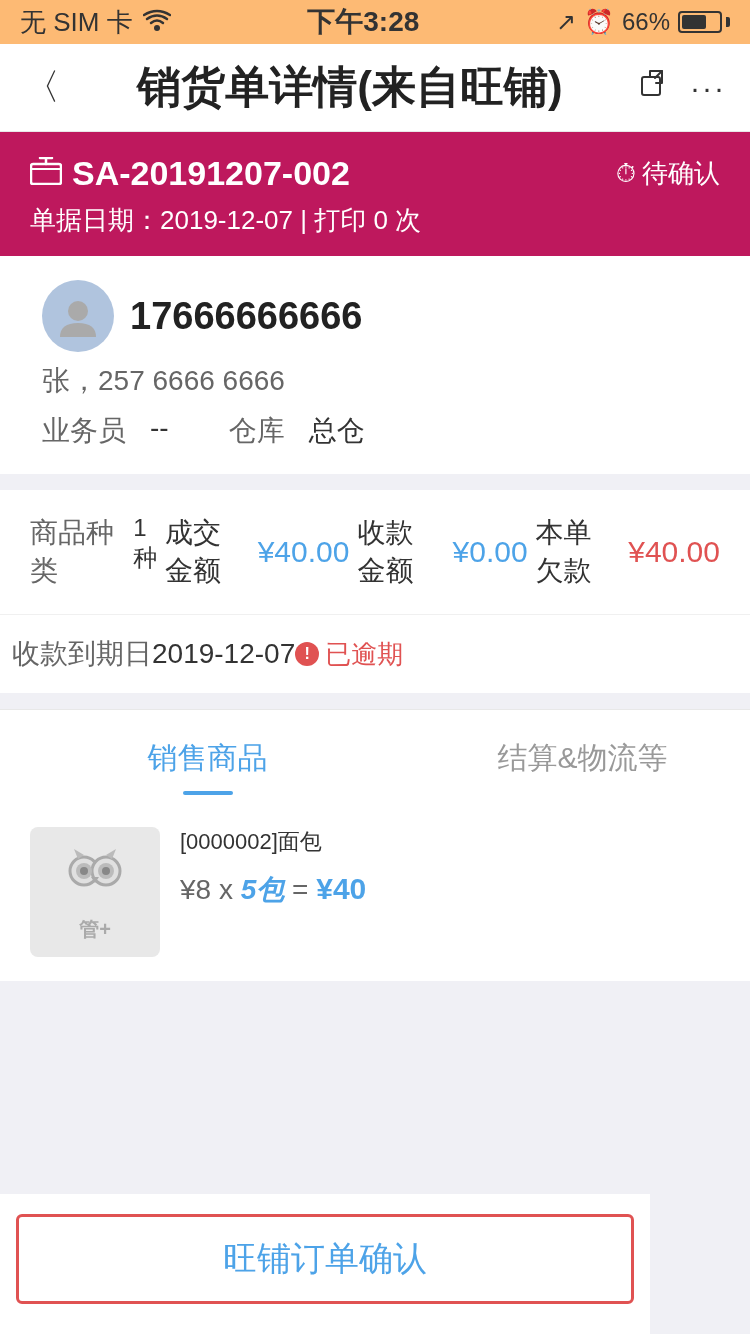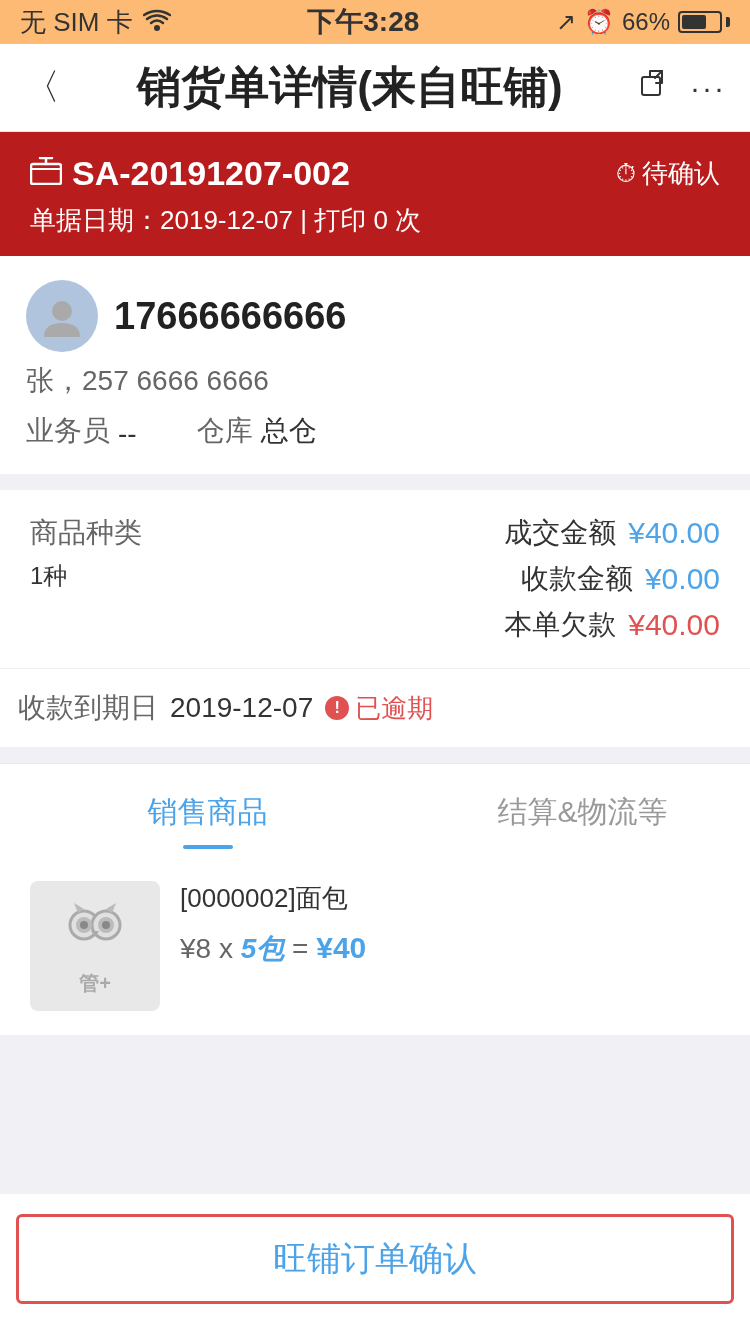--- a/index.html
+++ b/index.html
@@ -98,21 +98,21 @@
       color: #333;
     }
     .nav-more-icon {
       font-size: 30px;
       color: #333;
       letter-spacing: 2px;
     }
 
     
     .order-banner {
-      background: #b91c1c;
+      background: #be185d;
       padding: 22px 30px 18px;
     }
     .order-banner-top {
       display: flex;
       justify-content: space-between;
       align-items: center;
       margin-bottom: 10px;
     }
     .order-id {
       font-size: 34px;
@@ -130,21 +130,21 @@
       color: #fff;
     }
     .order-date-line {
       font-size: 26px;
       color: #fff;
     }
 
     
     .customer-section {
       background: #fff;
-      padding: 24px 26px;
+      padding: 24px 42px;
       margin-bottom: 0;
     }
     .customer-row {
       display: flex;
       align-items: center;
       gap: 16px;
       margin-bottom: 10px;
     }
     .avatar {
       width: 72px;
@@ -169,22 +169,22 @@
       margin-bottom: 12px;
     }
     .customer-meta {
       display: flex;
       font-size: 28px;
       color: #666;
       gap: 60px;
     }
     .meta-item {
       display: flex;
-      align-items: flex-end;
-      gap: 8px;
+      align-items: flex-start;
+      gap: 24px;
     }
     .meta-value {
       color: #333;
     }
 
     
     .divider {
       height: 16px;
       background: #f0f0f5;
     }
@@ -192,34 +192,33 @@
     
     .summary-section {
       background: #fff;
       padding: 24px 30px;
       display: flex;
       justify-content: space-between;
       align-items: flex-start;
     }
     .summary-left {
       display: flex;
-      flex-direction: column;
+      flex-direction: row;
       gap: 8px;
     }
     .summary-label {
       font-size: 28px;
       color: #666;
     }
     .summary-value {
       font-size: 24px;
       color: #333;
     }
     .summary-right {
       display: flex;
-      flex-direction: column;
       align-items: flex-end;
       gap: 8px;
     }
     .summary-row {
       display: flex;
       justify-content: flex-end;
       align-items: center;
       gap: 12px;
       font-size: 28px;
     }
@@ -230,24 +229,23 @@
     }
     .amount-red {
       color: #e05252;
       font-size: 30px;
       font-weight: 500;
     }
 
     
     .due-section {
       background: #fff;
-      padding: 20px 18px;
-      display: flex;
-      align-items: center;
-      gap: 12px;
+      padding: 20px 12px;
+      display: flex;
+      align-items: center;
       font-size: 28px;
       color: #666;
       border-top: 1px solid #f0f0f0;
     }
     .due-date {
       color: #333;
     }
     .overdue-badge {
       display: flex;
       align-items: center;
@@ -334,21 +332,21 @@
     }
     .owl-plus {
       font-size: 20px;
       color: #aaa;
       font-weight: 700;
     }
     .product-info {
       flex: 1;
     }
     .product-name {
-      font-size: 26px;
+      font-size: 22px;
       color: #333;
       margin-bottom: 14px;
     }
     .product-price-line {
       font-size: 28px;
       color: #666;
     }
     .price-qty {
       color: #4da3e8;
       font-weight: 600;
@@ -364,21 +362,21 @@
     .content-body {
       min-height: 300px;
       background: #f0f0f5;
     }
 
     
     .bottom-action {
       position: fixed;
       bottom: 0;
       left: 0;
-      width: 750px;
+      width: 650px;
       background: #fff;
       padding: 20px 16px 30px;
     }
     .confirm-btn {
       width: 100%;
       height: 90px;
       border: 3px solid #e05252;
       background: #fff;
       color: #4da3e8;
       font-size: 34px;

